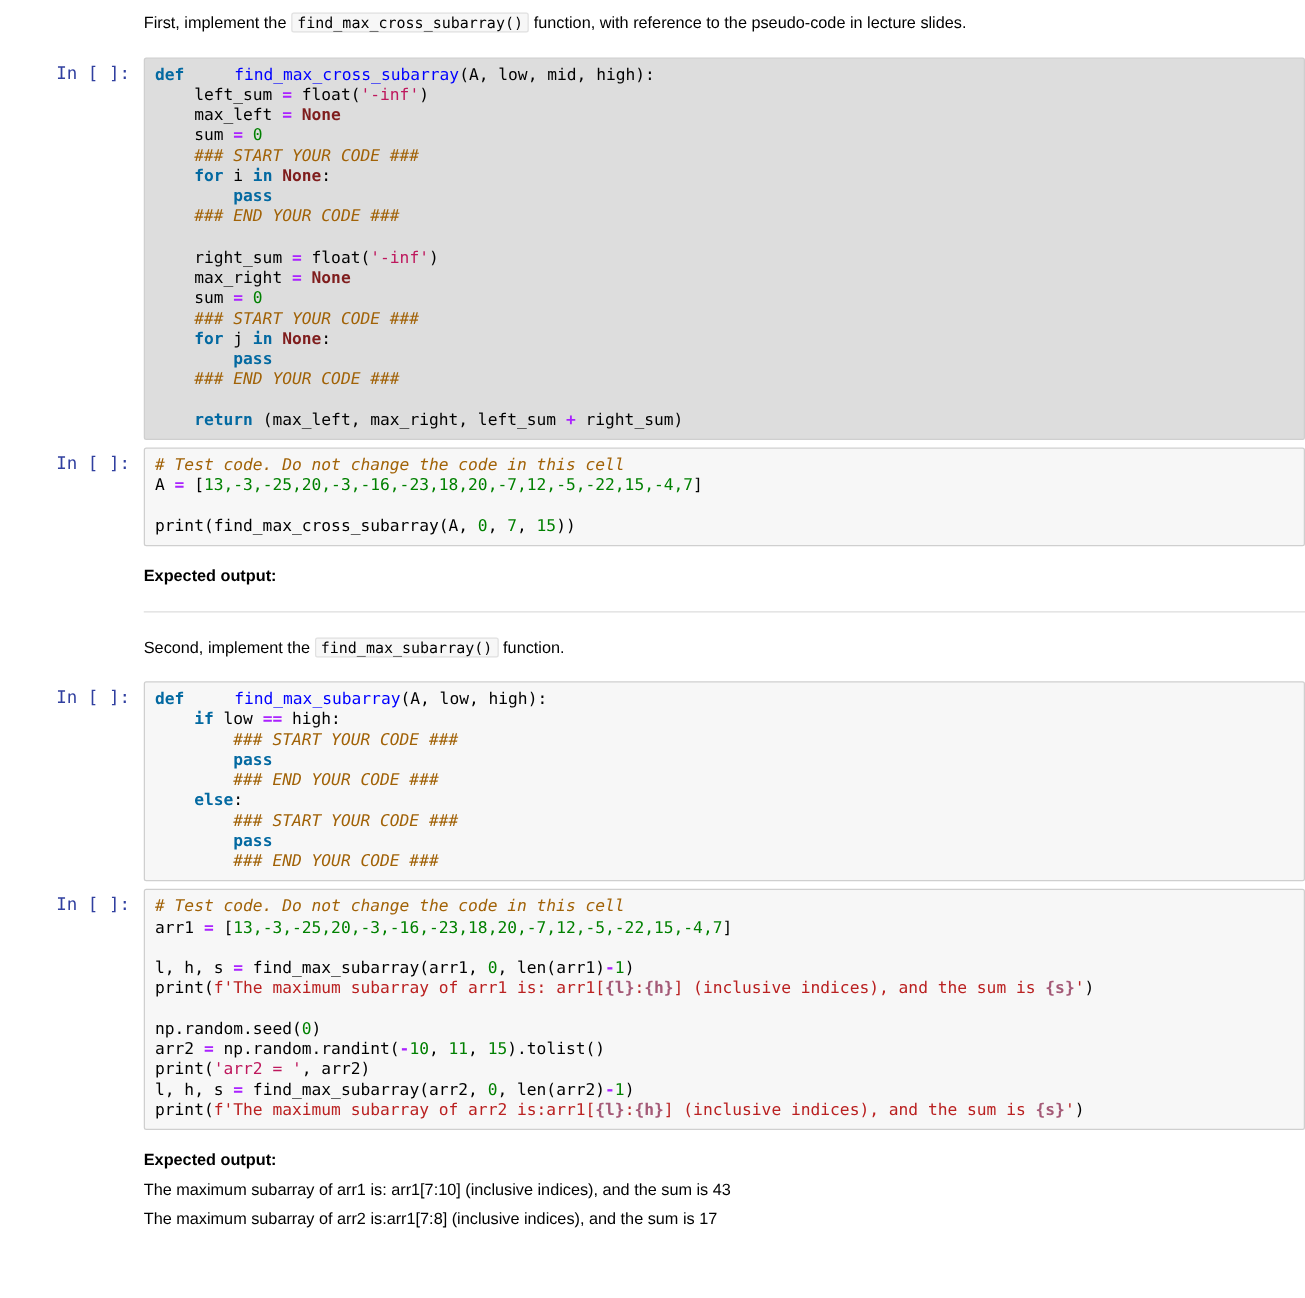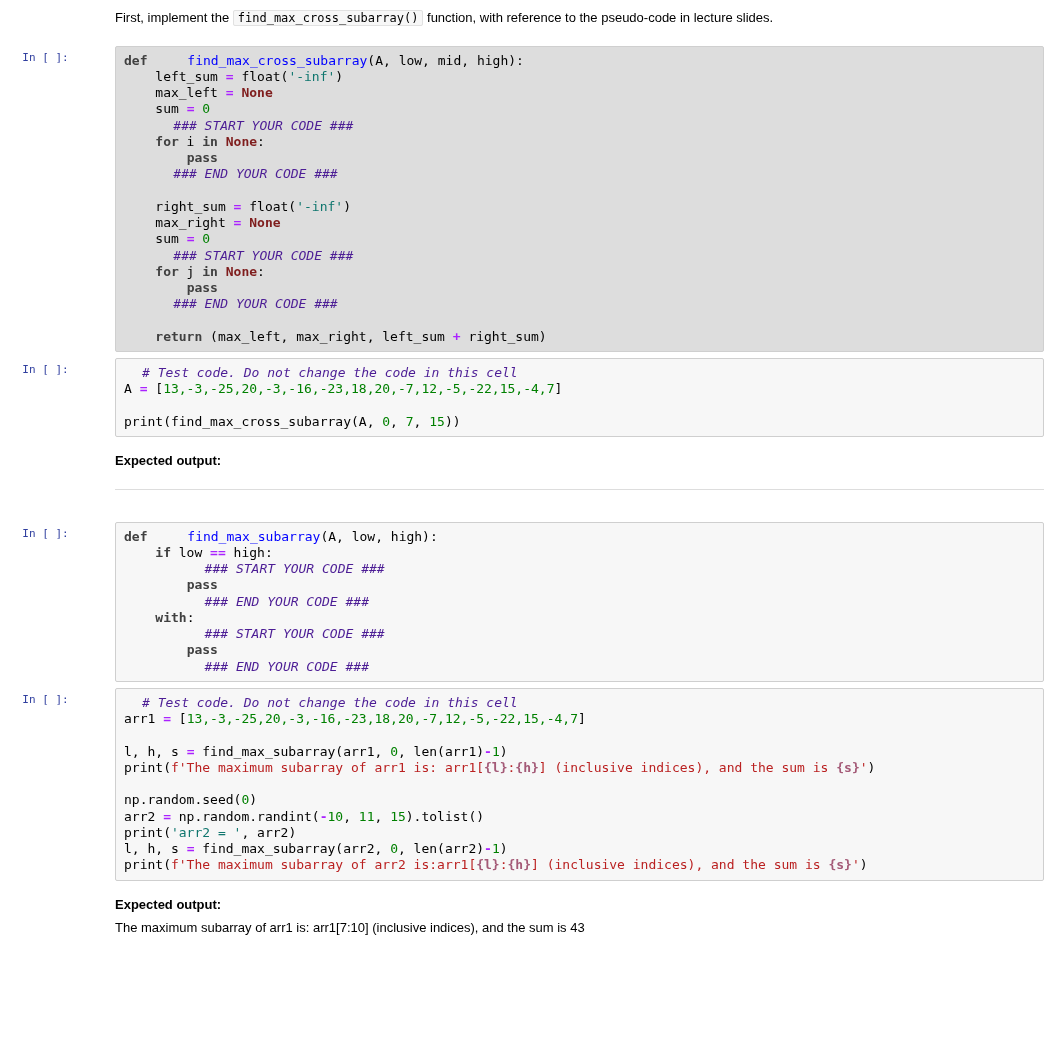--- a/index.html
+++ b/index.html
@@ -8,24 +8,24 @@
       font-size: 13px;
       color: #000;
       background: #fff;
       padding: 0;
     }
     .container { width: 1044px; }
     .cell { display: flex; margin-bottom: 6px; }
     .prompt {
       width: 115px;
       min-width: 115px;
-      text-align: center;
-      padding: 5px 24px 0 0;
+      text-align: right;
+      padding: 5px 11px 0 0;
       font-family: monospace;
-      font-size: 11px;
+      font-size: 14px;
       color: #303F9F;
     }
     .inner {
       flex: 1;
       padding: 0;
     }
     .code-cell {
       border: 1px solid #cfcfcf;
       border-radius: 2px;
       background: #f7f7f7;
@@ -47,26 +47,26 @@
     .markdown code.inline {
       background: #f7f7f7;
       border: 1px solid #e1e1e1;
       padding: 0 4px;
       border-radius: 2px;
       font-family: monospace;
       font-size: 12px;
     }
     .markdown hr { border: none; border-top: 1px solid #ddd; margin: 18px 0; }
     
-    .kw { color: #404040; font-weight: bold; }
+    .kw { color: #0369a1; font-weight: bold; }
     .fn { color: #0000FF; margin-left: 32px; }
     .op { color: #AA22FF; font-weight: bold; }
-    .str { color: #0f766e; }
+    .str { color: #be185d; }
     .num { color: #008000; }
-    .cm { color: #4c1d95; font-style: italic; margin-left: 18px; }
+    .cm { color: #a16207; font-style: italic; }
     .kn { color: #7f1d1d; font-weight: bold; }
     .sf { color: #BA2121; }
     .interp { color: #A45A77; font-weight: bold; }
   </style>
 </head>
 <body>
 
 <div class="container">
 
   <div class="cell">
@@ -112,32 +112,37 @@
 <span></span>
 <span>print(find_max_cross_subarray(A, </span><span class="num">0</span><span>, </span><span class="num">7</span><span>, </span><span class="num">15</span><span>))</span></div>
     </div>
   </div>
 
   <div class="cell">
     <div class="prompt"></div>
     <div class="inner markdown">
       <p><strong>Expected output:</strong></p>
       <hr>
+      <p>
+        <span>Second, implement the </span>
+        <code class="inline">find_max_subarray()</code>
+        <span> function.</span>
+      </p>
     </div>
   </div>
 
   <div class="cell">
     <div class="prompt">In [ ]:</div>
     <div class="inner">
 <div class="code-cell"><span class="kw">def </span><span class="fn">find_max_subarray</span><span>(A, low, high):</span>
 <span>    </span><span class="kw">if</span><span> low </span><span class="op">==</span><span> high:</span>
 <span class="cm">        ### START YOUR CODE ###</span>
 <span>        </span><span class="kw">pass</span>
 <span class="cm">        ### END YOUR CODE ###</span>
-<span>    </span><span class="kw">with</span><span>:</span>
+<span>    </span><span class="kw">else</span><span>:</span>
 <span class="cm">        ### START YOUR CODE ###</span>
 <span>        </span><span class="kw">pass</span>
 <span class="cm">        ### END YOUR CODE ###</span></div>
     </div>
   </div>
 
   <div class="cell">
     <div class="prompt">In [ ]:</div>
     <div class="inner">
 <div class="code-cell"><span class="cm"># Test code. Do not change the code in this cell</span>
@@ -152,16 +157,17 @@
 <span>l, h, s </span><span class="op">=</span><span> find_max_subarray(arr2, </span><span class="num">0</span><span>, len(arr2)</span><span class="op">-</span><span class="num">1</span><span>)</span>
 <span>print(</span><span class="sf">f'The maximum subarray of arr2 is:arr1[</span><span class="interp">{l}</span><span class="sf">:</span><span class="interp">{h}</span><span class="sf">] (inclusive indices), and the sum is </span><span class="interp">{s}</span><span class="sf">'</span><span>)</span></div>
     </div>
   </div>
 
   <div class="cell">
     <div class="prompt"></div>
     <div class="inner markdown">
       <p><strong>Expected output:</strong></p>
       <p>The maximum subarray of arr1 is: arr1[7:10] (inclusive indices), and the sum is 43</p>
+      <p>The maximum subarray of arr2 is:arr1[7:8] (inclusive indices), and the sum is 17</p>
     </div>
   </div>
 
 </div>
 
 </body></html>

